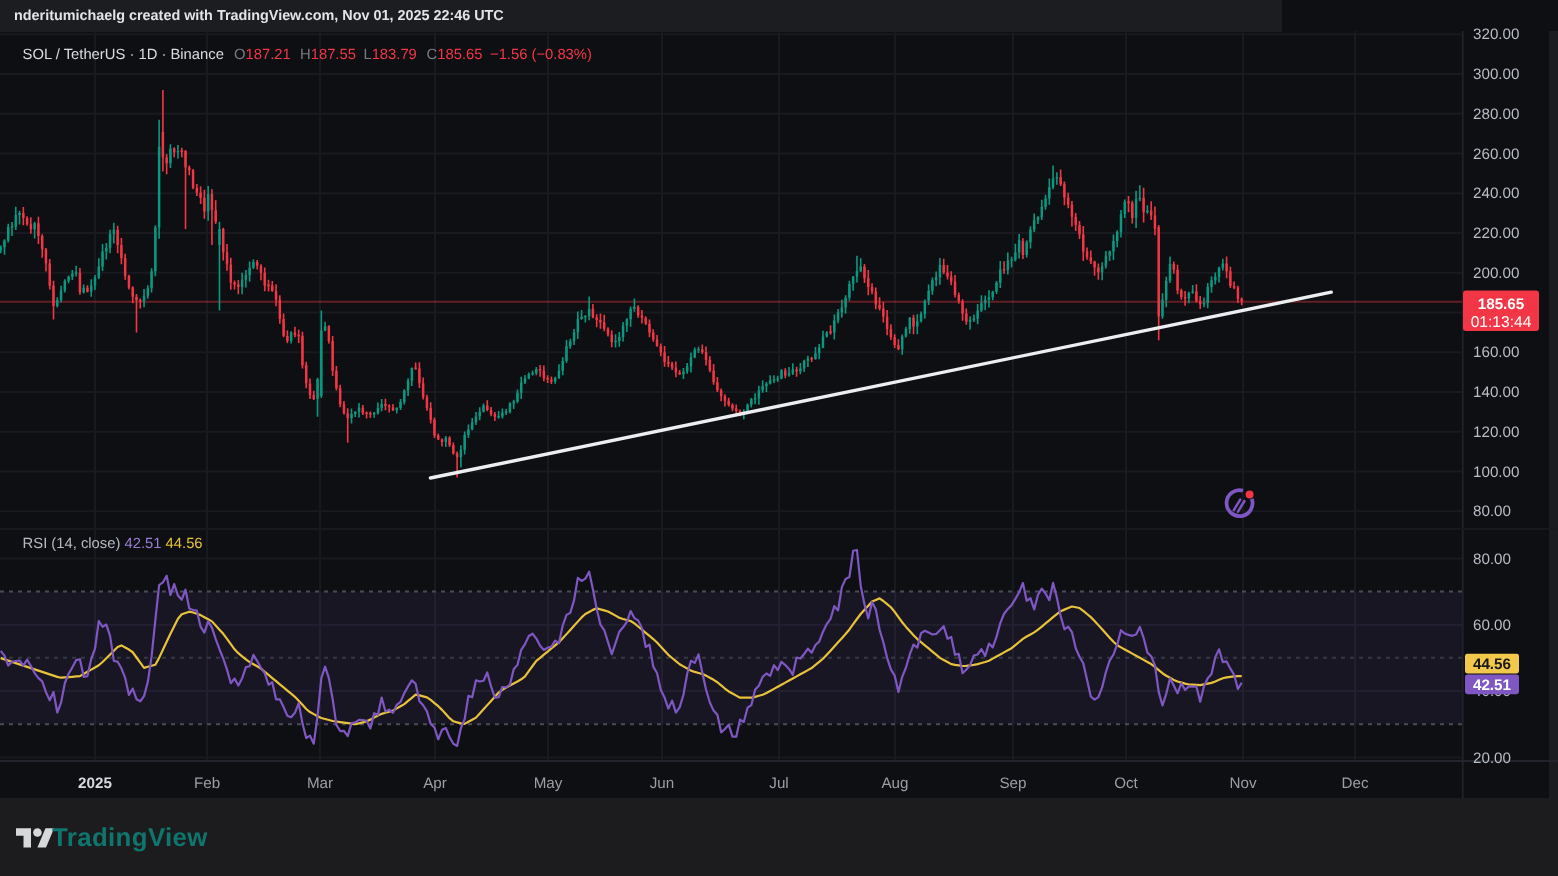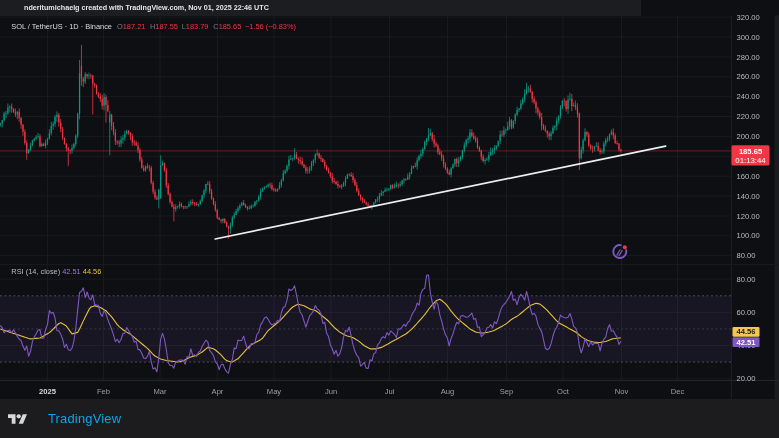--- a/index.html
+++ b/index.html
@@ -1,22 +1,22 @@
 <!DOCTYPE html>
 <html><head><meta charset="utf-8">
 <style>
 html,body{margin:0;padding:0;background:#0e0f12;}
 *{box-sizing:border-box;font-family:"Liberation Sans", sans-serif;-webkit-font-smoothing:antialiased;}
 #wrap{position:relative;width:779px;height:438px;overflow:hidden;background:#0e0f12;transform:translateZ(0);}
 #top{position:absolute;left:0;top:0;width:641px;height:15.5px;background:#1c1d20;color:#e3e4e7;
- font-size:7.2px;font-weight:bold;line-height:15.5px;padding-left:24px;}
+ font-size:7.2px;font-weight:bold;line-height:15.5px;padding-left:7px;}
 #foot{position:absolute;left:0;top:399px;width:779px;height:39px;background:#1c1c1e;}
 #svgc{position:absolute;left:0;top:0;filter:blur(0.3px);}
 #tvlogo{position:absolute;left:7.8px;top:412.3px;}
-#tvtxt{position:absolute;left:48px;top:411.3px;font-size:12.9px;font-weight:normal;color:#0ea5e9;letter-spacing:0.2px;}
+#tvtxt{position:absolute;left:26px;top:411.3px;font-size:12.9px;font-weight:bold;color:#0f766e;letter-spacing:0.2px;}
 </style></head>
 <body>
 <div id="wrap">
 <div id="svgc"><svg width="779" height="438" viewBox="0 0 779 438" font-family="Liberation Sans, sans-serif" style="opacity:0.999">
 <rect width="779" height="438" fill="#0e0f12"></rect>
 <line x1="0" y1="255.6" x2="731.4" y2="255.6" stroke="#181a20" stroke-width="1"></line>
 <line x1="0" y1="235.7" x2="731.4" y2="235.7" stroke="#181a20" stroke-width="1"></line>
 <line x1="0" y1="215.9" x2="731.4" y2="215.9" stroke="#181a20" stroke-width="1"></line>
 <line x1="0" y1="196.0" x2="731.4" y2="196.0" stroke="#181a20" stroke-width="1"></line>
 <line x1="0" y1="176.1" x2="731.4" y2="176.1" stroke="#181a20" stroke-width="1"></line>

